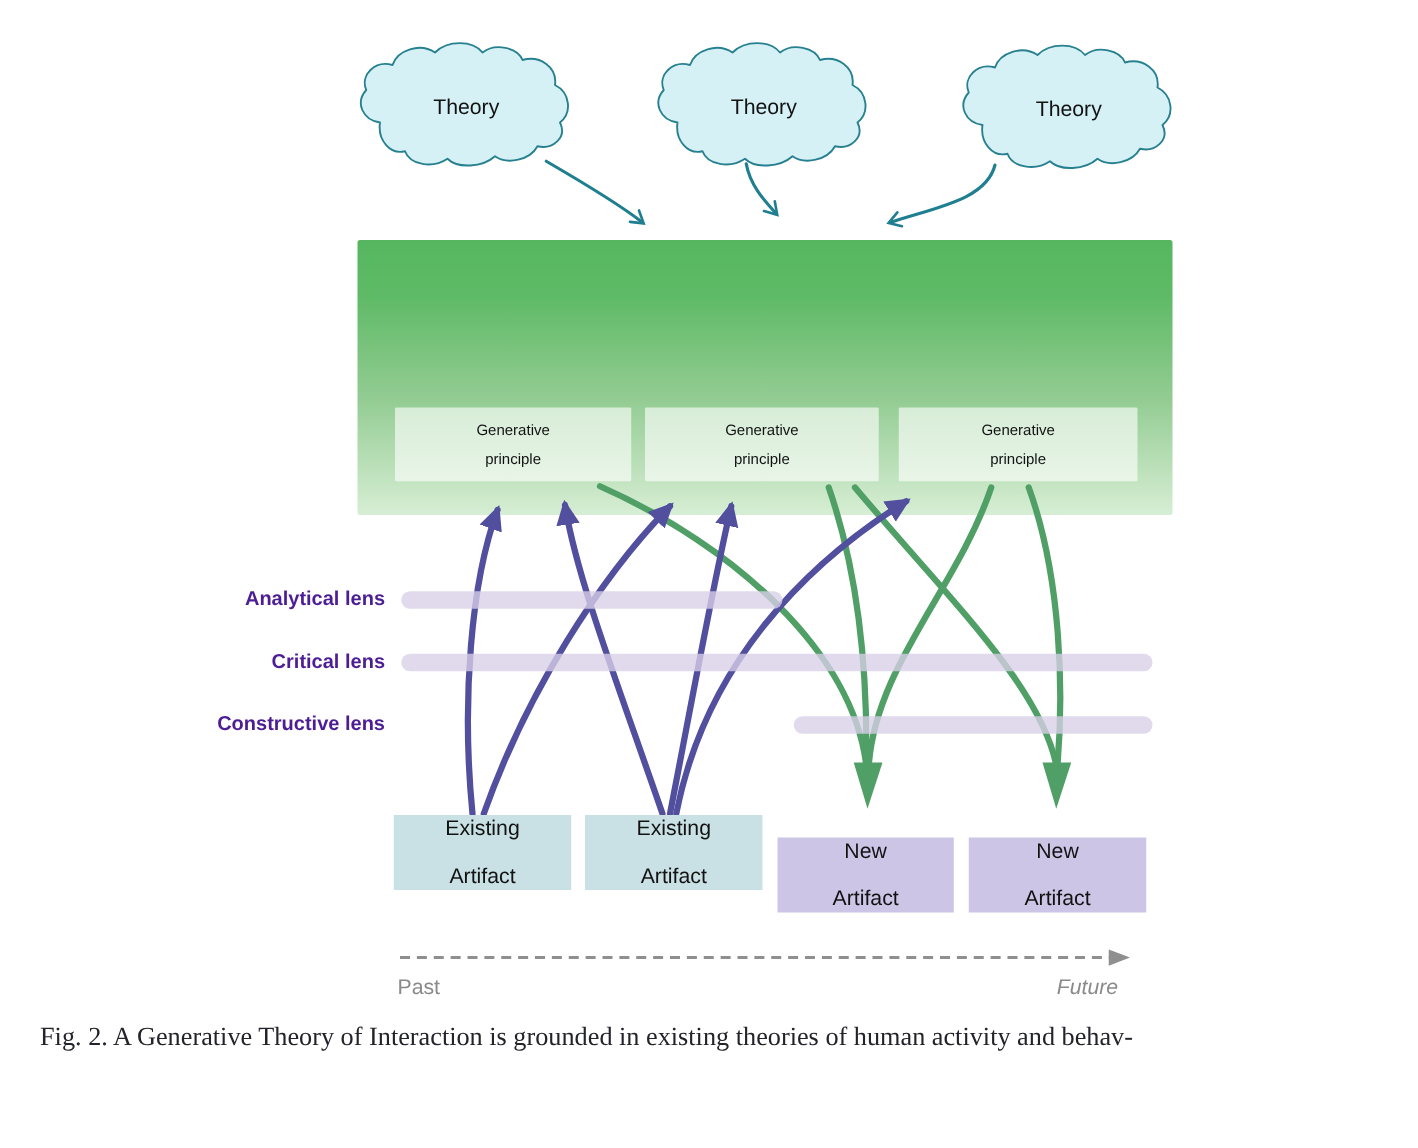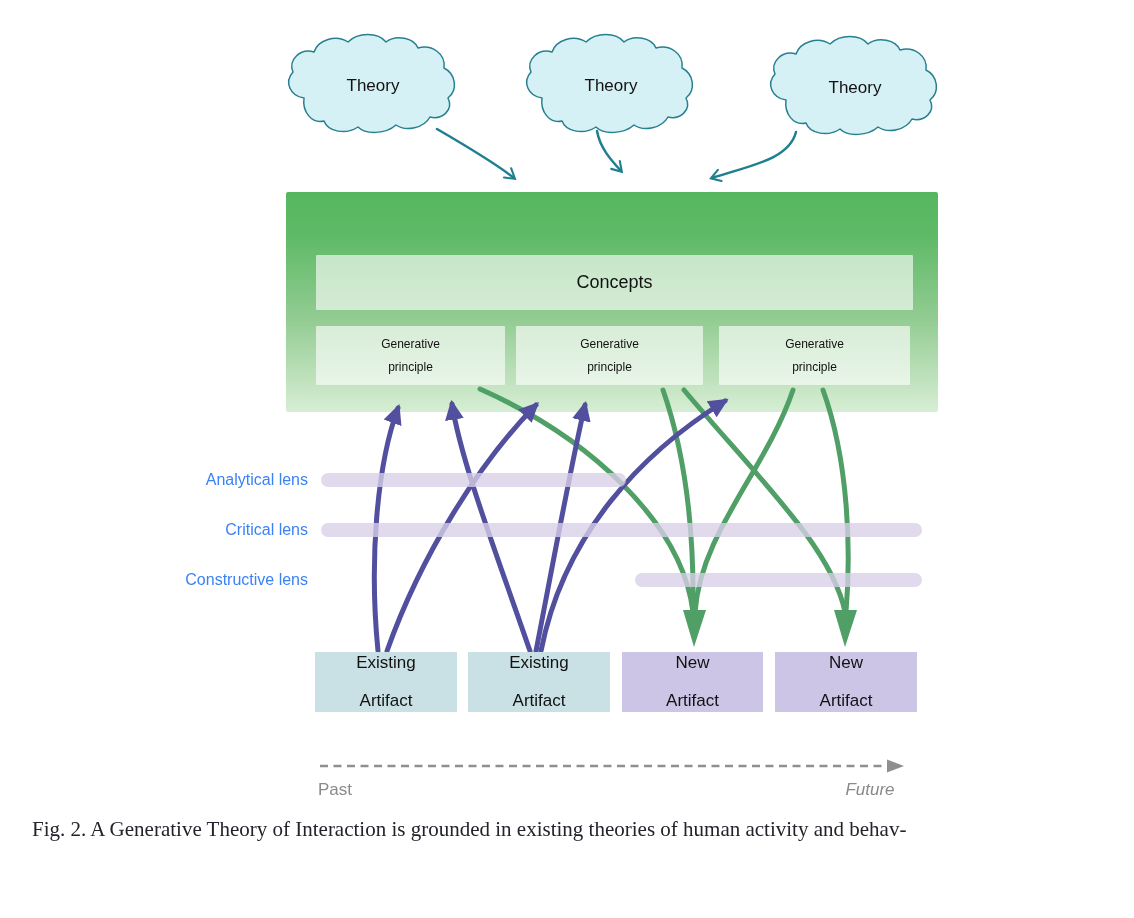--- a/index.html
+++ b/index.html
@@ -21,27 +21,27 @@
     font-size:22px;font-weight:bold;color:#ffffff;letter-spacing:.2px;}
   .panel{
     background:rgba(255,255,255,0.62);display:flex;align-items:center;justify-content:center;
     text-align:center;font-size:12px;color:#121212;border-radius:1px;
   }
   .concepts{left:316px;top:255px;width:597px;height:55px;font-size:18px;}
   .gp{top:326px;height:59px;line-height:23px;}
   .gp1{left:316px;width:189px;}
   .gp2{left:516px;width:187px;}
   .gp3{left:719px;width:191px;}
-  .lens-label{width:210px;text-align:right;font-size:16px;font-weight:normal;color:#3b82f6;}
+  .lens-label{width:210px;text-align:right;font-size:16px;font-weight:bold;color:#4c1d95;}
   .artifact{
     top:652px;height:60px;display:flex;flex-direction:column;align-items:center;justify-content:center;
     font-size:17px;line-height:22px;text-align:center;color:#121212;gap:16px;
   }
   .existing{background:#c9e1e4;}
-  .new{background:#ccc5e5;}
+  .new{background:#ccc5e5;margin-top:18px;}
   .ea1{left:315px;width:142px;}
   .ea2{left:468px;width:142px;}
   .na1{left:622px;width:141px;}
   .na2{left:775px;width:142px;}
   .tl-label{font-size:17px;color:#8a8a8a;}
   .caption{left:32px;top:814px;width:1086px;
     font-family:"Liberation Serif","DejaVu Serif",serif;
     font-size:21px;line-height:30px;color:#23232b;}
   .caption div{white-space:nowrap;}
 </style>
@@ -100,23 +100,20 @@
 
     <line x1="320" y1="766" x2="888" y2="766" stroke="#8f8f8f" stroke-width="2.4" stroke-dasharray="8 5.5"></line>
     <polygon points="887,759.5 904,766 887,772.5" fill="#8f8f8f"></polygon>
   </svg>
 
   <div class="abs txt cloud-label" style="left:284px;top:76px;">Theory</div>
   <div class="abs txt cloud-label" style="left:522px;top:76px;">Theory</div>
   <div class="abs txt cloud-label" style="left:766px;top:78px;">Theory</div>
 
 
-  <div class="abs txt panel concepts">
-    <span>Concepts</span>
-  </div>
 
   <div class="abs txt panel gp gp1">
     <span><span>Generative</span><br><span>principle</span></span>
   </div>
   <div class="abs txt panel gp gp2">
     <span><span>Generative</span><br><span>principle</span></span>
   </div>
   <div class="abs txt panel gp gp3">
     <span><span>Generative</span><br><span>principle</span></span>
   </div>

